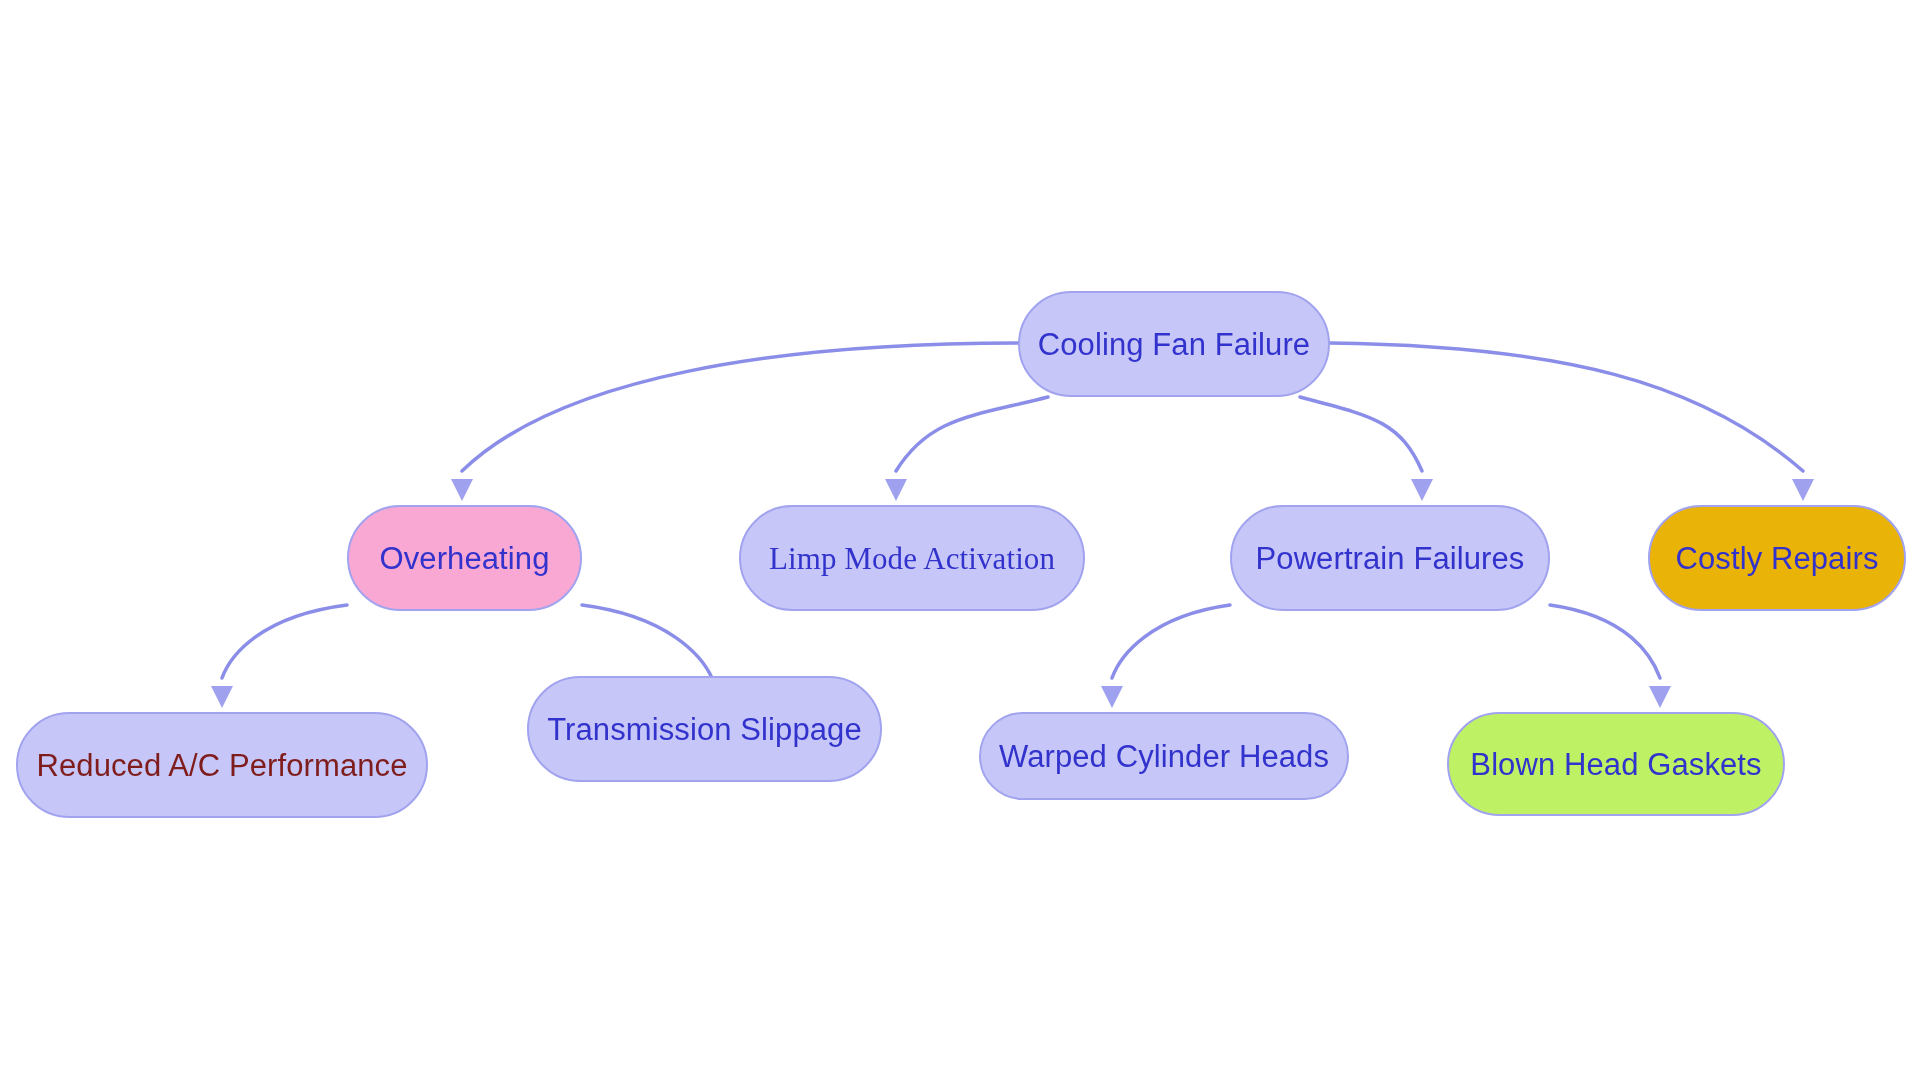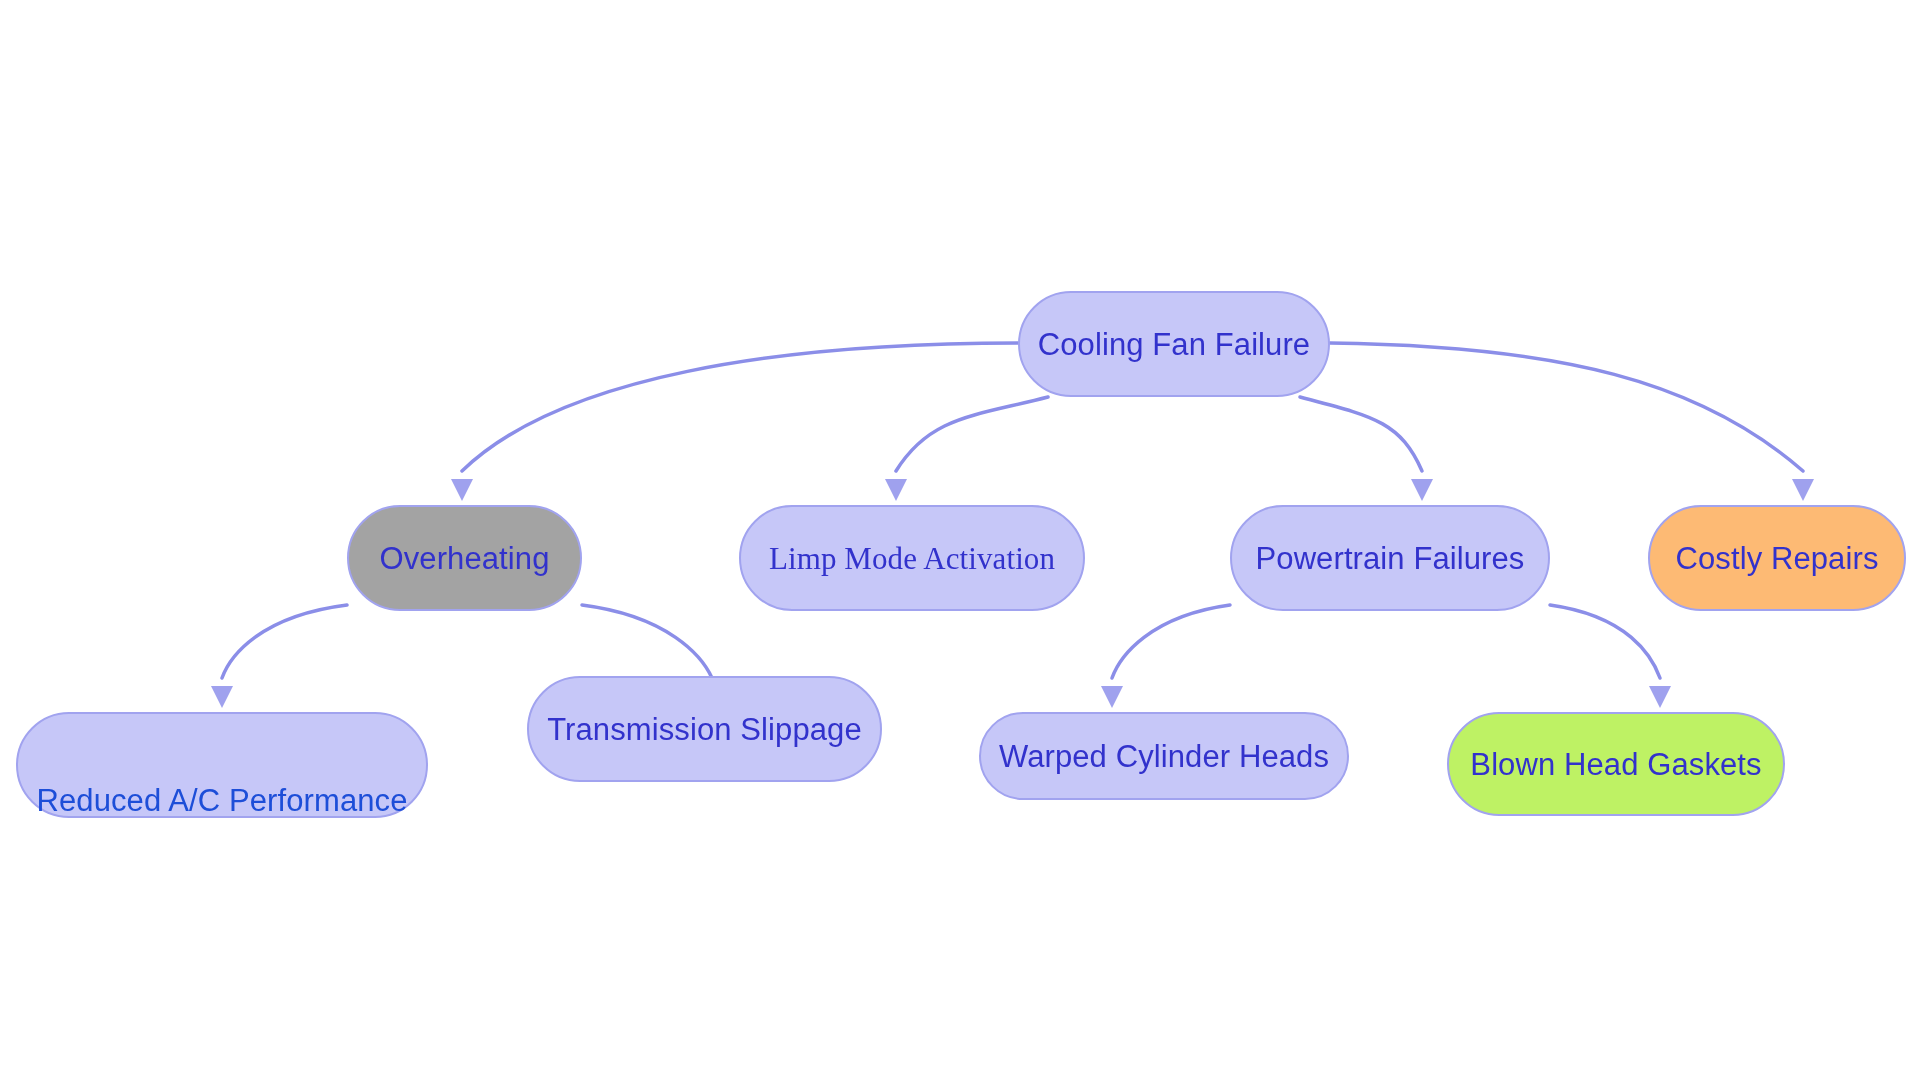--- a/index.html
+++ b/index.html
@@ -68,33 +68,33 @@
       <polygon points="211,670 233,670 222,692" fill="#9fa1ee"></polygon>
       <polygon points="701,670 723,670 712,692" fill="#9fa1ee"></polygon>
       <polygon points="1101,670 1123,670 1112,692" fill="#9fa1ee"></polygon>
       <polygon points="1649,670 1671,670 1660,692" fill="#9fa1ee"></polygon>
     </svg>
 
   <div id="node-layer">
       <div class="node" style="left: 1018px; top: 275px; width: 312px; height: 106px; background: rgb(198, 199, 248); border-color: rgb(161, 163, 239); color: rgb(50, 50, 204);">
         <span class="node-label">Cooling Fan Failure</span>
       </div>
-      <div class="node" style="left: 347px; top: 489px; width: 235px; height: 106px; background: #a3a3a3; border-color: rgb(161, 163, 239); color: rgb(50, 50, 204);">
+      <div class="node" style="left: 347px; top: 489px; width: 235px; height: 106px; background: #f9a8d4; border-color: rgb(161, 163, 239); color: rgb(50, 50, 204);">
         <span class="node-label">Overheating</span>
       </div>
       <div class="node" style="left: 739px; top: 489px; width: 346px; height: 106px; background: rgb(198, 199, 248); border-color: rgb(161, 163, 239); color: rgb(50, 50, 204); font-family: Liberation Serif, serif;">
         <span class="node-label">Limp Mode Activation</span>
       </div>
       <div class="node" style="left: 1230px; top: 489px; width: 320px; height: 106px; background: rgb(198, 199, 248); border-color: rgb(161, 163, 239); color: rgb(50, 50, 204);">
         <span class="node-label">Powertrain Failures</span>
       </div>
-      <div class="node" style="left: 1648px; top: 489px; width: 258px; height: 106px; background: #fdba74; border-color: rgb(161, 163, 239); color: rgb(50, 50, 204);">
+      <div class="node" style="left: 1648px; top: 489px; width: 258px; height: 106px; background: #eab308; border-color: rgb(161, 163, 239); color: rgb(50, 50, 204);">
         <span class="node-label">Costly Repairs</span>
       </div>
-      <div class="node" style="left: 16px; top: 696px; width: 412px; height: 106px; background: rgb(198, 199, 248); border-color: rgb(161, 163, 239); color: #1d4ed8; align-items: flex-end;">
+      <div class="node" style="left: 16px; top: 696px; width: 412px; height: 106px; background: rgb(198, 199, 248); border-color: rgb(161, 163, 239); color: #7f1d1d;">
         <span class="node-label">Reduced A/C Performance</span>
       </div>
       <div class="node" style="left: 527px; top: 660px; width: 355px; height: 106px; background: rgb(198, 199, 248); border-color: rgb(161, 163, 239); color: rgb(50, 50, 204);">
         <span class="node-label">Transmission Slippage</span>
       </div>
       <div class="node" style="left: 979px; top: 696px; width: 370px; height: 88px; background: rgb(198, 199, 248); border-color: rgb(161, 163, 239); color: rgb(50, 50, 204);">
         <span class="node-label">Warped Cylinder Heads</span>
       </div>
       <div class="node" style="left: 1447px; top: 696px; width: 338px; height: 104px; background: #bef264; border-color: rgb(161, 163, 239); color: rgb(50, 50, 204);">
         <span class="node-label">Blown Head Gaskets</span>

